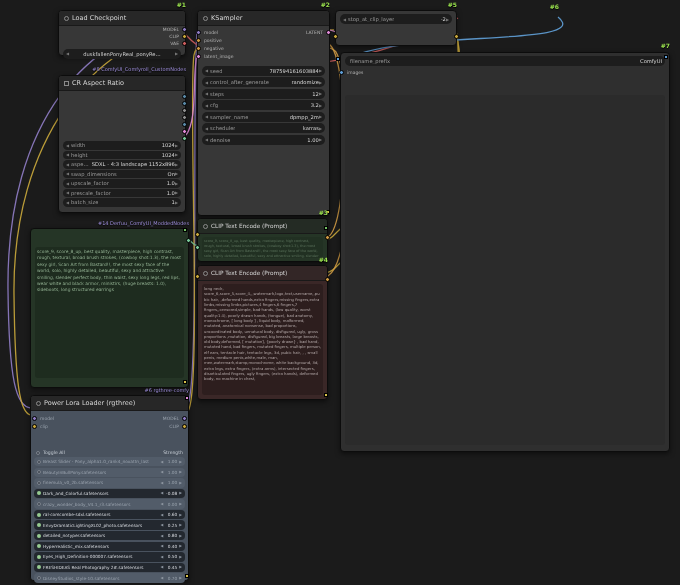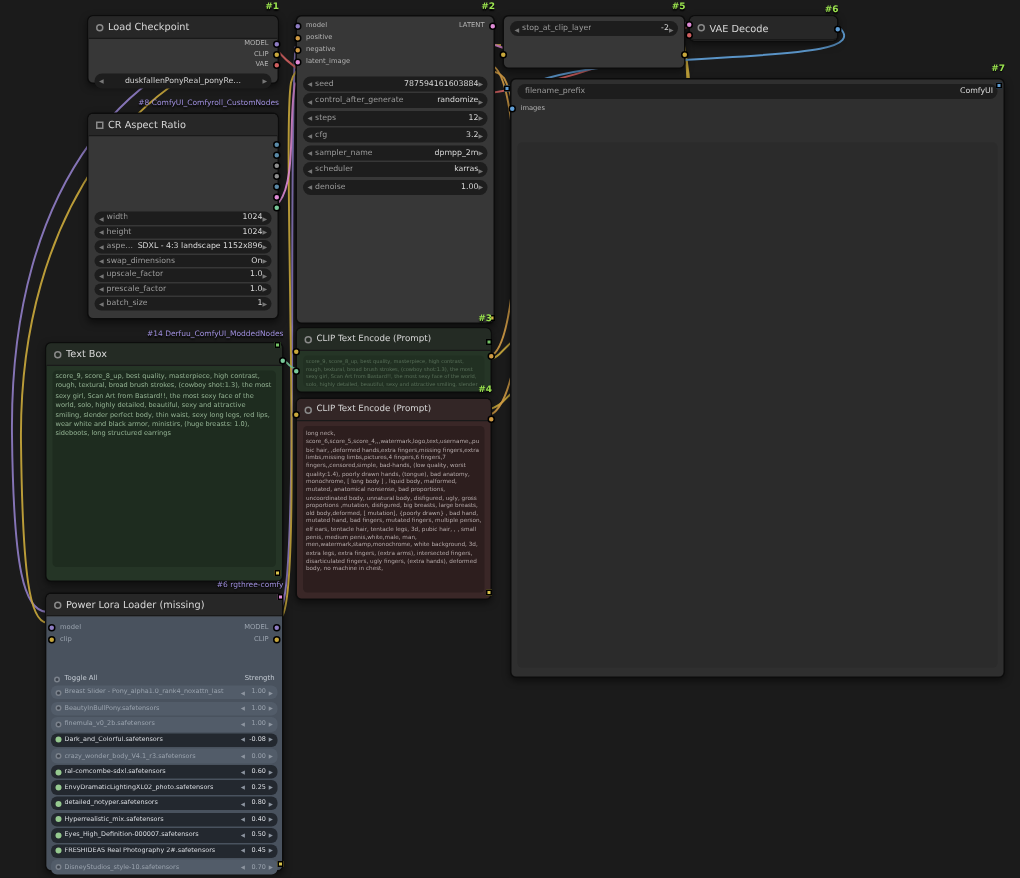--- a/index.html
+++ b/index.html
@@ -180,20 +180,24 @@
         <div class="widget" style="height:8.5px;margin:1px 4px">
           <span class="arr">◀</span>
           <span class="wlabel">batch_size</span>
           <span class="wvalue">1</span>
           <span class="arr">▶</span>
         </div>
       </div>
   </div>
 
   <div class="node" style="left:197px;top:10px;width:133px;height:206px">
+    <div class="nh">
+      <span class="cdot"></span>
+      <span>KSampler</span>
+    </div>
     <div style="position:relative;height:38px">
       <div style="padding-top:2px">
 
           <div class="srow">
             <span class="dot c-model"></span>
             <span>model</span>
           </div>
 
           <div class="srow">
             <span class="dot c-cond"></span>
@@ -272,29 +276,20 @@
     <span class="dot c-clip" style="position:absolute;left:-3px;top:23px"></span>
     <span class="dot c-clip" style="position:absolute;right:-3px;top:23px"></span>
     <div class="widget" style="margin-top:3px">
       <span class="arr">◀</span>
       <span class="wlabel">stop_at_clip_layer</span>
       <span class="wvalue">-2</span>
       <span class="arr">▶</span>
     </div>
   </div>
 
-  <div class="node" style="left:459px;top:10px;width:100px;height:18px">
-    <div class="nh" style="height:16px;border-radius:3px">
-      <span class="cdot"></span>
-      <span>VAE Decode</span>
-    </div>
-    <span class="dot c-latent" style="position:absolute;left:-3px;top:3px"></span>
-    <span class="dot c-vae" style="position:absolute;left:-3px;top:10px"></span>
-    <span class="dot c-image" style="position:absolute;right:-3px;top:6px"></span>
-  </div>
 
   <div class="node" style="left:340px;top:52px;width:330px;height:400px;background:#2f2f2f">
     <div class="widget" style="margin-top:3px">
       <span class="wlabel">filename_prefix</span>
       <span class="wvalue">ComfyUI</span>
     </div>
     <div class="srow" style="margin-top:2px">
       <span class="dot c-image"></span>
       <span>images</span>
     </div>
@@ -316,32 +311,28 @@
     <div class="nh h-red" style="font-size:5.8px">
       <span class="cdot"></span>
       <span>CLIP Text Encode (Prompt)</span>
     </div>
     <span class="dot c-clip" style="position:absolute;left:-3px;top:8px"></span>
     <span class="dot c-cond" style="position:absolute;right:-3px;top:11px"></span>
     <div class="ta ta-red" style="top:18px;bottom:4px">long neck, score_6,score_5,score_4,,,watermark,logo,text,username,,pubic hair, ,deformed hands,extra fingers,missing fingers,extra limbs,missing limbs,pictures,4 fingers,6 fingers,7 fingers,,censored,simple, bad-hands, (low quality, worst quality:1.4), poorly drawn hands, (tongue), bad anatomy, monochrome, [ long body ] , liquid body, malformed, mutated, anatomical nonsense, bad proportions, uncoordinated body, unnatural body, disfigured, ugly, gross proportions ,mutation, disfigured, big breasts, large breasts, old body,deformed, [ mutation], {poorly drawn} , bad hand, mutated hand, bad fingers, mutated fingers, multiple person, elf ears, tentacle hair, tentacle legs, 3d, pubic hair, , , small penis, medium penis,white,male, man, men,watermark,stamp,monochrome, white background, 3d, extra legs, extra fingers, (extra arms), intersected fingers, disarticulated fingers, ugly fingers, (extra hands), deformed body, no machine in chest,</div>
   </div>
 
   <div class="node body-green" style="left:30px;top:228px;width:159px;height:160px">
-    <div class="nh h-green">
-      <span class="cdot"></span>
-      <span>Text Box</span>
-    </div>
     <span class="dot c-string" style="position:absolute;right:-3px;top:9px"></span>
     <div class="ta ta-green" style="top:18px;bottom:9px">score_9, score_8_up, best quality, masterpiece, high contrast, rough, textural, broad brush strokes, (cowboy shot:1.3), the most sexy girl, Scan Art from Bastard!!, the most sexy face of the world, solo, highly detailed, beautiful, sexy and attractive smiling, slender perfect body, thin waist, sexy long legs, red lips, wear white and black armor, ministirs, (huge breasts: 1.0), sideboots, long structured earrings</div>
   </div>
 
   <div class="node" style="left:30px;top:395px;width:159px;height:186px">
     <div class="nh">
       <span class="cdot"></span>
-      <span>Power Lora Loader (missing)</span>
+      <span>Power Lora Loader (rgthree)</span>
     </div>
     <div class="lora-body">
       <div class="lora-spacer">
         <div style="position:absolute;left:0;top:2px;width:60px">
 
             <div class="srow" style="color:#9aa3ae">
               <span class="dot c-model"></span>
               <span>model</span>
             </div>
 

